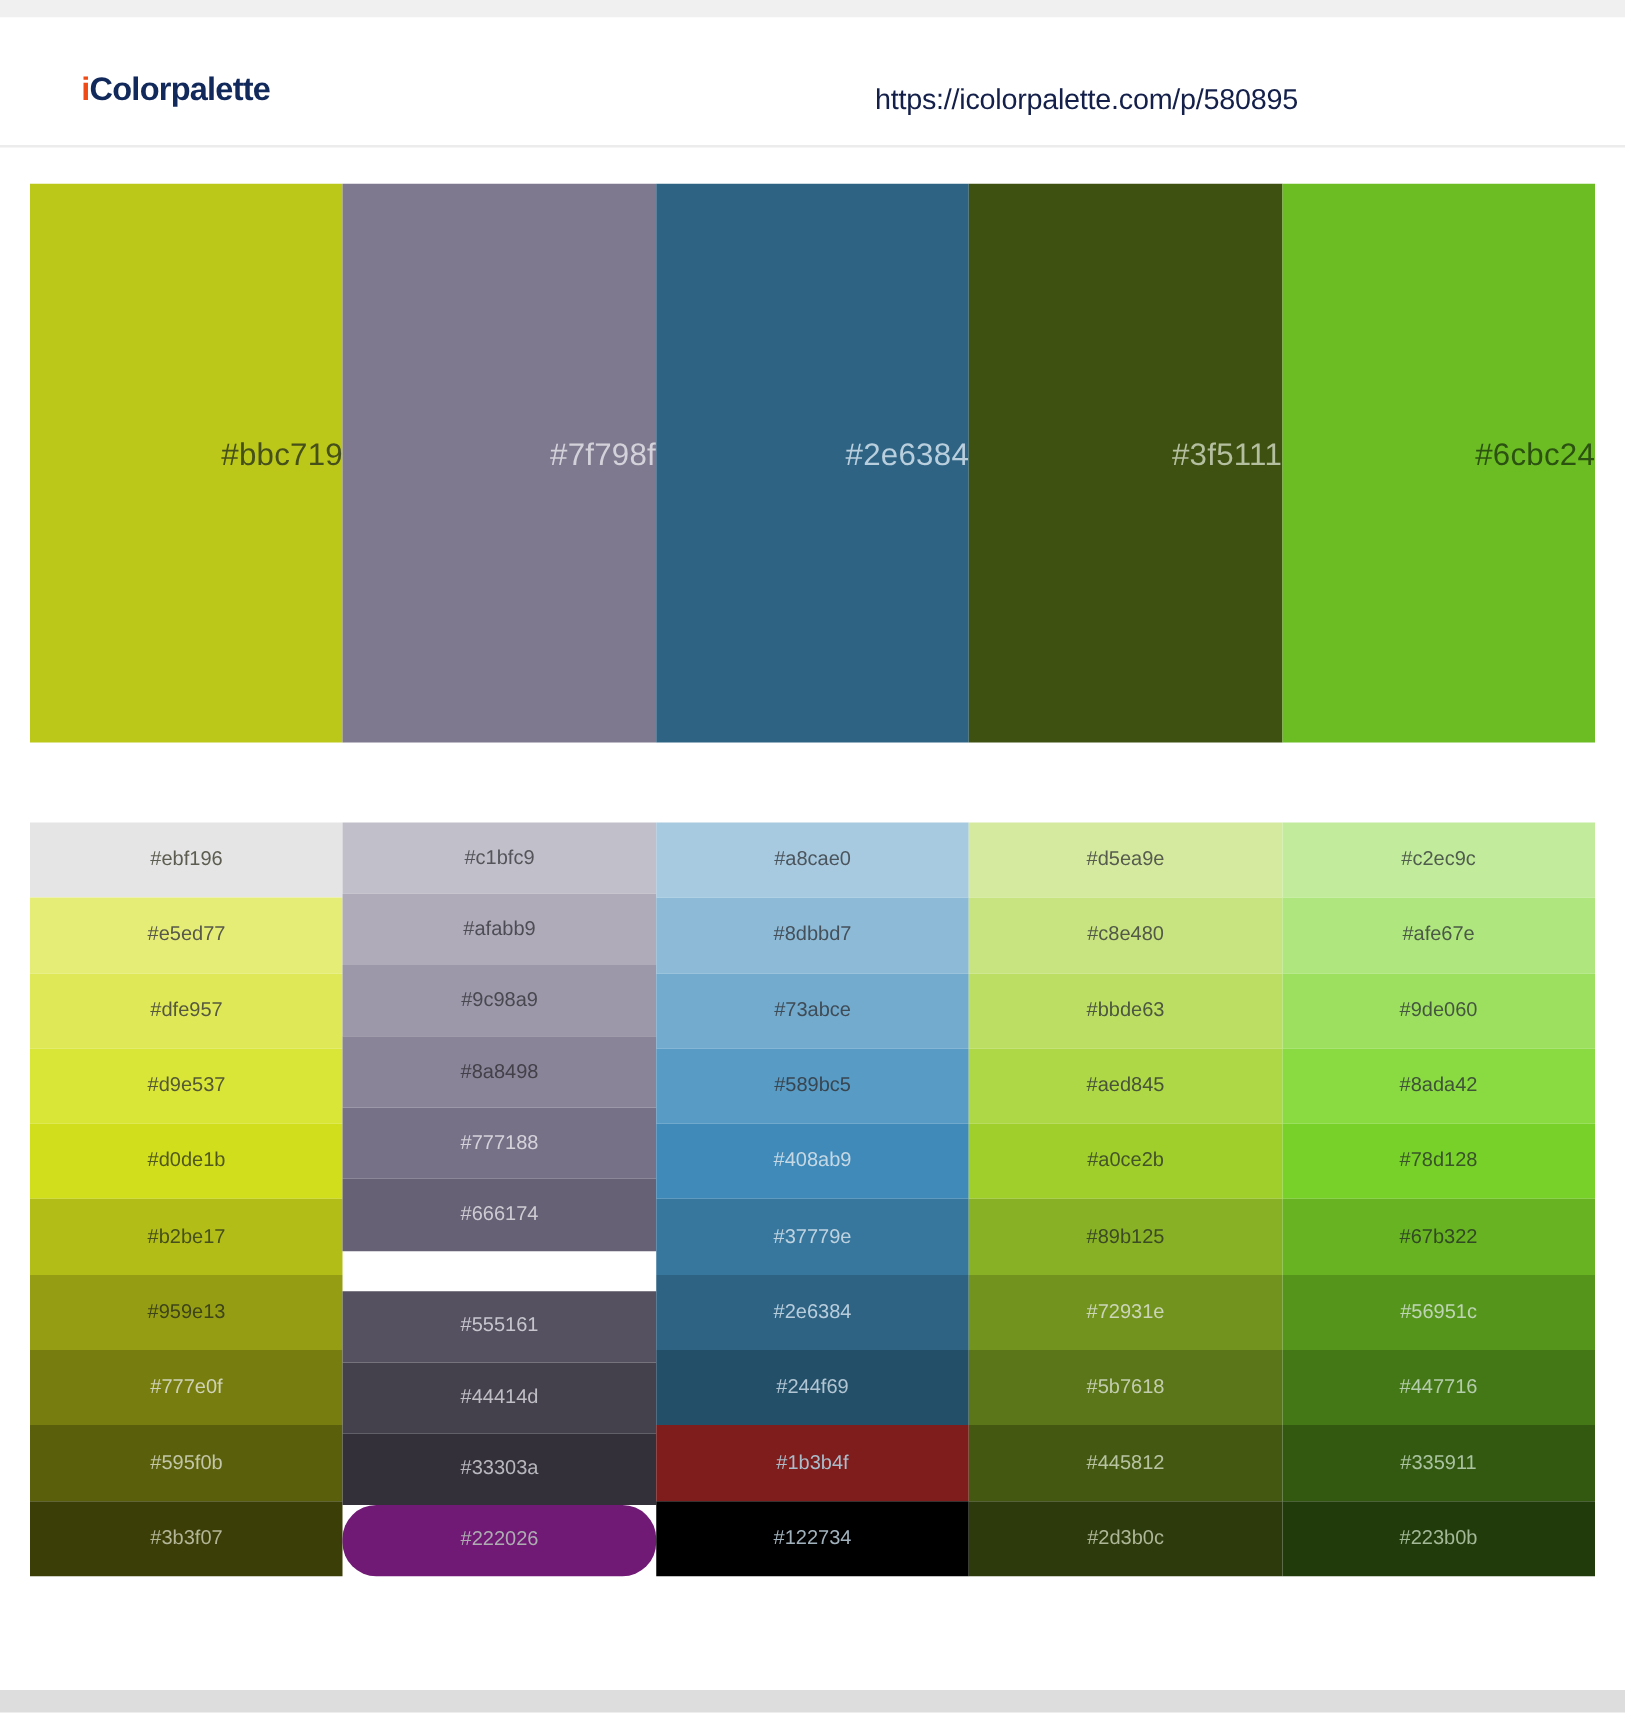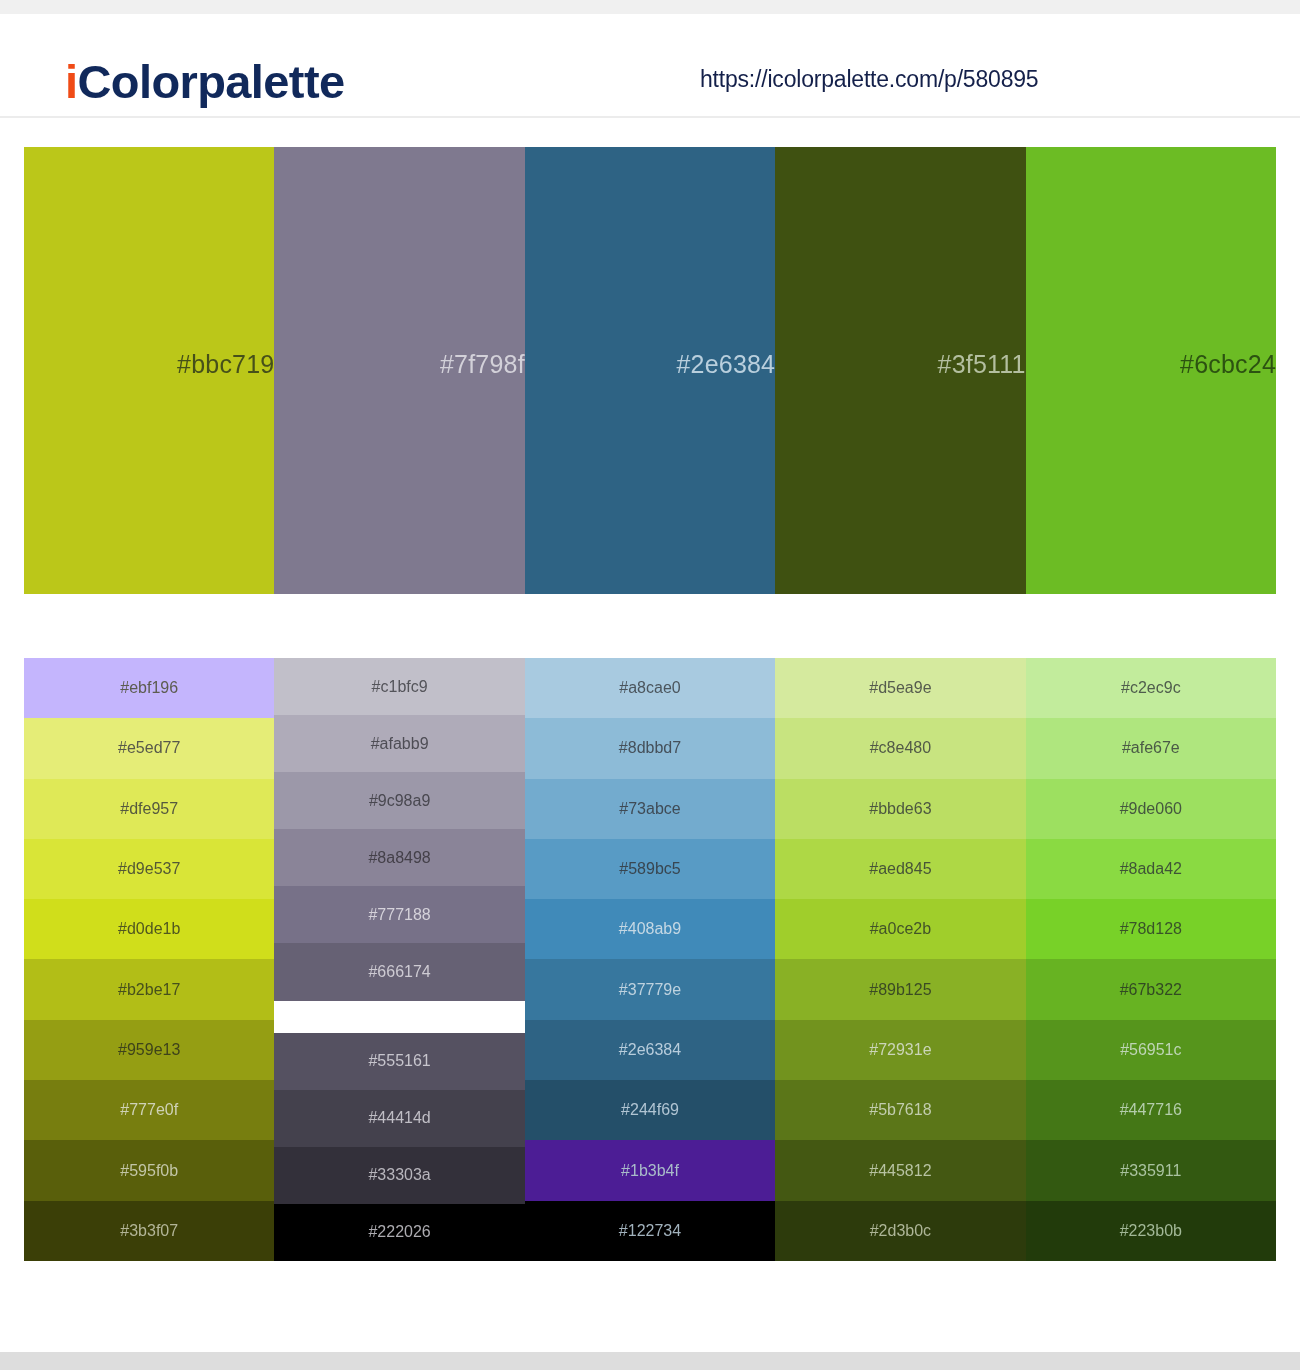--- a/index.html
+++ b/index.html
@@ -31,21 +31,21 @@
     top: 14px; left: 0;
     width: 1300px;
     height: 104px;
     background: #ffffff;
     border-bottom: 2px solid #ececec;
   }
   .logo {
     position: absolute;
     left: 65px;
     top: 44px;
-    font-size: 47px;
+    font-size: 26px;
     font-weight: bold;
     letter-spacing: -0.6px;
     line-height: 1;
     white-space: nowrap;
   }
   .logo-i { color: #f04b16; }
   .logo-rest { color: #11295b; }
   .page-url {
     position: absolute;
     left: 700px;
@@ -139,53 +139,53 @@
     <div class="palette-swatch" style="background: rgb(63, 81, 17);">
       <span class="palette-label" style="color: rgb(180, 191, 160);">#3f5111</span>
     </div>
     <div class="palette-swatch" style="background: rgb(108, 188, 36);">
       <span class="palette-label" style="color: rgb(44, 82, 17);">#6cbc24</span>
     </div>
   </div>
 
 <div class="shade-grid" id="shade-grid">
     <div class="shade-col">
-      <div class="shade-cell" style="background: #c4b5fd; color: rgb(92, 92, 80);">#ebf196</div>
+      <div class="shade-cell" style="background: #e5e5e5; color: rgb(92, 92, 80);">#ebf196</div>
       <div class="shade-cell" style="background: rgb(229, 237, 119); color: rgb(88, 89, 74);">#e5ed77</div>
       <div class="shade-cell" style="background: rgb(223, 233, 87); color: rgb(86, 89, 63);">#dfe957</div>
       <div class="shade-cell" style="background: rgb(217, 229, 55); color: rgb(84, 89, 52);">#d9e537</div>
       <div class="shade-cell" style="background: rgb(208, 222, 27); color: rgb(81, 88, 31);">#d0de1b</div>
       <div class="shade-cell" style="background: rgb(178, 190, 23); color: rgb(71, 80, 28);">#b2be17</div>
       <div class="shade-cell" style="background: rgb(149, 158, 19); color: rgb(62, 67, 26);">#959e13</div>
       <div class="shade-cell" style="background: rgb(119, 126, 15); color: rgb(207, 210, 182);">#777e0f</div>
       <div class="shade-cell" style="background: rgb(89, 95, 11); color: rgb(195, 198, 167);">#595f0b</div>
       <div class="shade-cell" style="background: rgb(59, 63, 7); color: rgb(179, 181, 151);">#3b3f07</div>
     </div>
     <div class="shade-col">
       <div class="shade-cell" style="background: rgb(193, 191, 201); color: rgb(84, 84, 90);">#c1bfc9</div>
       <div class="shade-cell" style="background: rgb(175, 171, 185); color: rgb(78, 77, 85);">#afabb9</div>
       <div class="shade-cell" style="background: rgb(156, 152, 169); color: rgb(73, 72, 80);">#9c98a9</div>
       <div class="shade-cell" style="background: rgb(138, 132, 152); color: rgb(68, 64, 73);">#8a8498</div>
       <div class="shade-cell" style="background: rgb(119, 113, 136); color: rgb(213, 210, 218);">#777188</div>
       <div class="shade-cell" style="background: rgb(102, 97, 116); color: rgb(206, 203, 211);">#666174</div>
       <div class="shade-cell" style="background: rgb(85, 81, 97); color: rgb(199, 197, 205); margin-top: 32px;">#555161</div>
       <div class="shade-cell" style="background: rgb(68, 65, 77); color: rgb(192, 190, 197);">#44414d</div>
       <div class="shade-cell" style="background: rgb(51, 48, 58); color: rgb(184, 182, 189);">#33303a</div>
-      <div class="shade-cell" style="background: #000000; color: rgb(173, 172, 177);">#222026</div>
+      <div class="shade-cell" style="background: #701a75; color: rgb(173, 172, 177); border-radius: 27px;">#222026</div>
     </div>
     <div class="shade-col">
       <div class="shade-cell" style="background: rgb(168, 202, 224); color: rgb(75, 85, 93);">#a8cae0</div>
       <div class="shade-cell" style="background: rgb(141, 187, 215); color: rgb(69, 80, 90);">#8dbbd7</div>
       <div class="shade-cell" style="background: rgb(115, 171, 206); color: rgb(63, 75, 86);">#73abce</div>
       <div class="shade-cell" style="background: rgb(88, 155, 197); color: rgb(56, 70, 81);">#589bc5</div>
       <div class="shade-cell" style="background: rgb(64, 138, 185); color: rgb(197, 216, 228);">#408ab9</div>
       <div class="shade-cell" style="background: rgb(55, 119, 158); color: rgb(190, 210, 223);">#37779e</div>
       <div class="shade-cell" style="background: rgb(46, 99, 132); color: rgb(184, 205, 220);">#2e6384</div>
       <div class="shade-cell" style="background: rgb(36, 79, 105); color: rgb(177, 197, 211);">#244f69</div>
-      <div class="shade-cell" style="background: #4c1d95; color: rgb(169, 188, 201);">#1b3b4f</div>
+      <div class="shade-cell" style="background: #7f1d1d; color: rgb(169, 188, 201);">#1b3b4f</div>
       <div class="shade-cell" style="background: #000000; color: rgb(162, 178, 189);">#122734</div>
     </div>
     <div class="shade-col">
       <div class="shade-cell" style="background: rgb(213, 234, 158); color: rgb(86, 92, 78);">#d5ea9e</div>
       <div class="shade-cell" style="background: rgb(200, 228, 128); color: rgb(82, 90, 71);">#c8e480</div>
       <div class="shade-cell" style="background: rgb(187, 222, 99); color: rgb(77, 88, 64);">#bbde63</div>
       <div class="shade-cell" style="background: rgb(174, 216, 69); color: rgb(72, 85, 56);">#aed845</div>
       <div class="shade-cell" style="background: rgb(160, 206, 43); color: rgb(67, 84, 41);">#a0ce2b</div>
       <div class="shade-cell" style="background: rgb(137, 177, 37); color: rgb(59, 75, 36);">#89b125</div>
       <div class="shade-cell" style="background: rgb(114, 147, 30); color: rgb(203, 213, 184);">#72931e</div>

